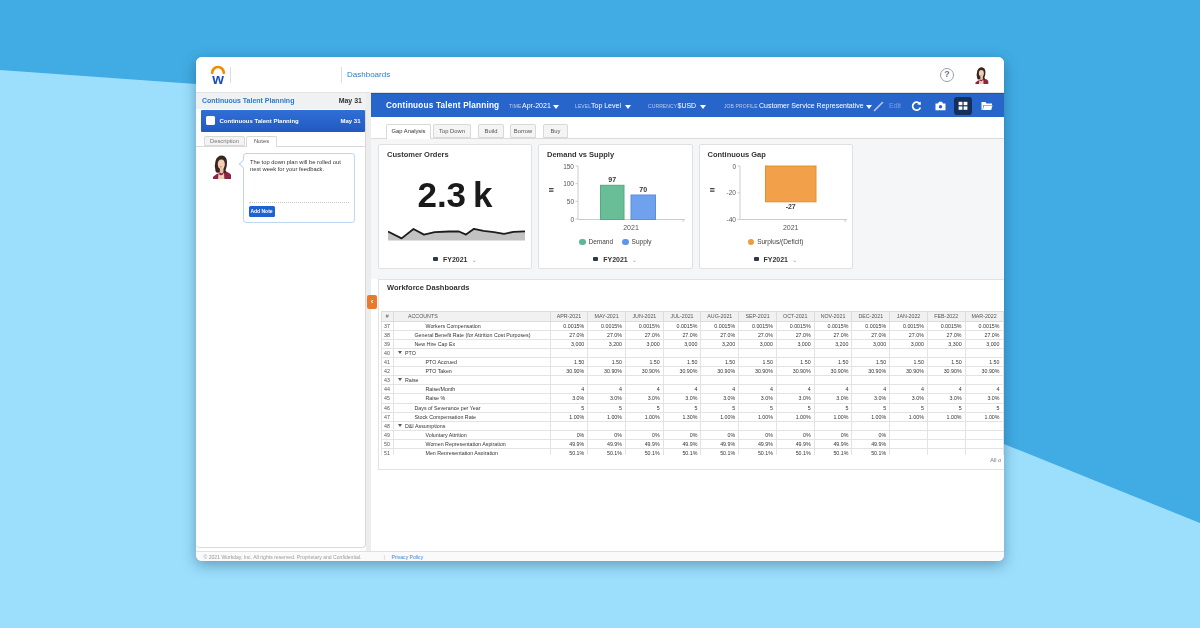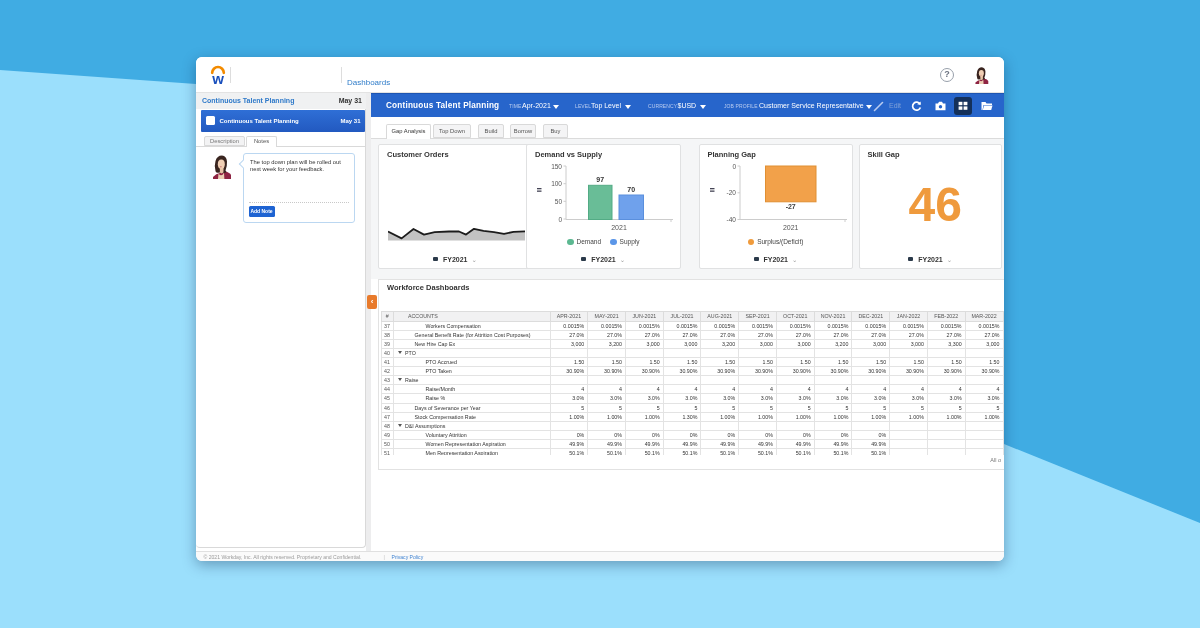--- a/index.html
+++ b/index.html
@@ -42,21 +42,21 @@
 </svg>
 <div id="win">
 
   <div class="abs" id="tophdr" style="left:0;top:0;width:808px;height:36px;background:#fff;border-bottom:1px solid #e3e3e3;">
     <svg class="abs" style="left:14px;top:7px;" width="16" height="22" viewBox="0 0 16 22">
       <path d="M2.2,8.8 A5.8,5.8 0 0 1 13.8,8.8" fill="none" stroke="#f38b00" stroke-width="2.7" stroke-linecap="round"></path>
       <text x="8" y="19.5" font-size="15" font-weight="bold" fill="#1a50bd" text-anchor="middle" font-family="Liberation Sans, sans-serif">w</text>
     </svg>
     <div class="abs" style="left:34px;top:10px;width:1px;height:16px;background:#ddd;"></div>
     <div class="abs" style="left:145px;top:10px;width:1px;height:16px;background:#ddd;"></div>
-    <div class="abs" style="left:151px;top:8px;height:36px;line-height:36px;font-size:8px;color:#2f7cc9;">Dashboards</div>
+    <div class="abs" style="left:151px;top:0;height:36px;line-height:36px;font-size:8px;color:#2f7cc9;">Dashboards</div>
     <div class="abs" style="left:744px;top:11px;width:14px;height:14px;border:1.4px solid #98a0ab;border-radius:50%;color:#6b7280;font-size:9px;font-weight:bold;text-align:center;line-height:11px;">?</div>
     <svg class="abs" style="left:778px;top:9px;" width="15" height="18" viewBox="0 0 21 25">
       <path d="M2,25 L2,23 Q5,19.5 9,19 L14,17.5 Q19,18.5 20,21 L20,25 Z" fill="#8e2443"></path>
       <path d="M7.5,19.5 Q10.5,23.5 13,18.8 L13.4,25 L7,25 Z" fill="#eccfb4"></path>
       <path d="M4.5,17 Q3,12 4.5,7 Q6,1.5 11,1.5 Q15.5,2 16,7.5 Q16.3,12 14.5,16.5 Q16,17.5 15,18.5 Q11,19.5 8.5,18.5 Q4.5,19.5 4.5,17 Z" fill="#3a2520"></path>
       <path d="M8.8,13 L12.6,13 L12.4,18.6 Q10.5,20.2 8.9,18.6 Z" fill="#e5c3a6"></path>
       <ellipse cx="10.3" cy="10.2" rx="3.5" ry="4.6" fill="#f0cfb4"></ellipse>
       <ellipse cx="9.8" cy="12.7" rx="1" ry=".5" fill="#c2666a"></ellipse>
     </svg>
   </div>
@@ -140,27 +140,28 @@
     <div class="dtab" style="left:62px;">Top Down</div>
     <div class="dtab" style="left:107px;width:26px;">Build</div>
     <div class="dtab" style="left:139px;width:26px;">Borrow</div>
     <div class="dtab" style="left:172px;width:25px;">Buy</div>
     <div class="dtab on" style="left:15px;width:45px;">Gap Analysis</div>
 
     <div class="abs" style="left:0;top:45.5px;width:633px;height:140.5px;background:#f5f6f7;"></div>
 
     <div class="card" id="card1" style="left:7px;top:51px;width:154px;">
       <div class="ctitle">Customer Orders</div>
+      <div class="abs" style="left:0;top:30px;width:100%;text-align:center;font-size:35px;font-weight:bold;color:#1a1a1a;">2.3 k</div>
       <svg class="abs" style="left:9px;top:80px;" width="137" height="16" viewBox="0 0 137 16">
         <path d="M0,6.5 L13.6,13.4 L25.5,4 L36,9.6 L46.7,7.1 L61,6.5 L71,6.5 L78,9.6 L86,3.8 L95.5,5.9 L106,7.1 L116,8.8 L125.5,6.9 L137,6.3 L137,15.5 L0,15.5 Z" fill="#c2c2c2"></path>
         <path d="M0,6.5 L13.6,13.4 L25.5,4 L36,9.6 L46.7,7.1 L61,6.5 L71,6.5 L78,9.6 L86,3.8 L95.5,5.9 L106,7.1 L116,8.8 L125.5,6.9 L137,6.3" fill="none" stroke="#1c1c1c" stroke-width="1.8" stroke-linejoin="round"></path>
       </svg>
       <div class="fyrow"><span class="fyic"></span>FY2021<span class="fych">⌄</span></div>
     </div>
-    <div class="card" id="card2" style="left:155px;top:51px;width:154.5px;padding-left:12px;">
+    <div class="card" id="card2" style="left:167px;top:51px;width:154.5px;padding-left:12px;">
       <div class="ctitle">Demand vs Supply</div>
       <svg class="abs" style="left:8px;top:16px;" width="140" height="72" viewBox="0 0 140 72">
         <g font-family="Liberation Sans, sans-serif" font-size="6.5" fill="#555" text-anchor="end">
           <text x="27" y="7.5">150</text>
               <text x="27" y="25.2">100</text>
               <text x="27" y="42.8">50</text>
               <text x="27" y="60.5">0</text>
         </g>
         <g stroke="#ccc" stroke-width="1">
           <line x1="28.5" y1="5" x2="31" y2="5"></line>
@@ -178,21 +179,21 @@
         <g font-family="Liberation Sans, sans-serif" font-size="7" fill="#333" text-anchor="middle" font-weight="bold">
           <text x="65.2" y="21.3">97</text>
               <text x="96.2" y="31">70</text>
         </g>
         <text x="84" y="69" font-family="Liberation Sans, sans-serif" font-size="7" fill="#555" text-anchor="middle">2021</text>
       </svg>
       <div class="leg"><span class="dot" style="background:#5cb891;"></span>Demand&nbsp;&nbsp;&nbsp;&nbsp;&nbsp;<span class="dot" style="background:#5b96e8;"></span>Supply</div>
       <div class="fyrow"><span class="fyic"></span>FY2021<span class="fych">⌄</span></div>
     </div>
     <div class="card" id="card3" style="left:327.5px;top:51px;width:154px;">
-      <div class="ctitle">Planning Gap</div>
+      <div class="ctitle">Continuous Gap</div>
       <svg class="abs" style="left:8px;top:16px;" width="141" height="72" viewBox="0 0 141 72">
         <g font-family="Liberation Sans, sans-serif" font-size="6.5" fill="#555" text-anchor="end">
           <text x="28" y="7.5">0</text>
               <text x="28" y="34.3">-20</text>
               <text x="28" y="61">-40</text>
         </g>
         <g stroke="#ccc" stroke-width="1">
           <line x1="29.5" y1="5" x2="32" y2="5"></line>
               <line x1="29.5" y1="31.8" x2="32" y2="31.8"></line>
               <line x1="29.5" y1="58.5" x2="32" y2="58.5"></line>
@@ -202,25 +203,20 @@
         </g>
         <rect x="2" y="27" width="4.5" height="1.3" fill="#445"></rect>
             <rect x="2" y="29.5" width="4.5" height="1.3" fill="#445"></rect>
         <rect x="57.5" y="5" width="50.5" height="35.8" fill="#f2a14a" stroke="#e08f33" stroke-width="1"></rect>
         <text x="82.7" y="48" font-family="Liberation Sans, sans-serif" font-size="7" fill="#444" text-anchor="middle" font-weight="bold">-27</text>
         <text x="82.7" y="69" font-family="Liberation Sans, sans-serif" font-size="7" fill="#555" text-anchor="middle">2021</text>
       </svg>
       <div class="leg"><span class="dot" style="background:#f09b3c;"></span>Surplus/(Deficit)</div>
       <div class="fyrow"><span class="fyic"></span>FY2021<span class="fych">⌄</span></div>
     </div>
-    <div class="card" id="card4" style="left:487.5px;top:51px;width:143.5px;">
-      <div class="ctitle">Skill Gap</div>
-      <div class="abs" style="left:5px;top:32px;width:100%;text-align:center;font-size:48px;font-weight:bold;color:#ef9a3d;">46</div>
-      <div class="fyrow"><span class="fyic"></span>FY2021<span class="fych">⌄</span></div>
-    </div>
 
     <div class="abs" id="panel" style="left:7px;top:186px;width:626px;height:191px;background:#fff;border:1px solid #e2e2e2;border-right:none;">
       <div class="abs" style="left:8px;top:2.5px;font-size:7.5px;font-weight:bold;color:#333;">Workforce Dashboards</div>
       <div class="abs" id="tblwrap" style="left:1.5px;top:30.5px;width:623px;height:144.5px;overflow:hidden;">
 <table id="wtab">
 <colgroup>
                 <col style="width:12.5px">
                 <col style="width:158px">
                 <col style="width:38.85px">
                 <col style="width:38.85px">

